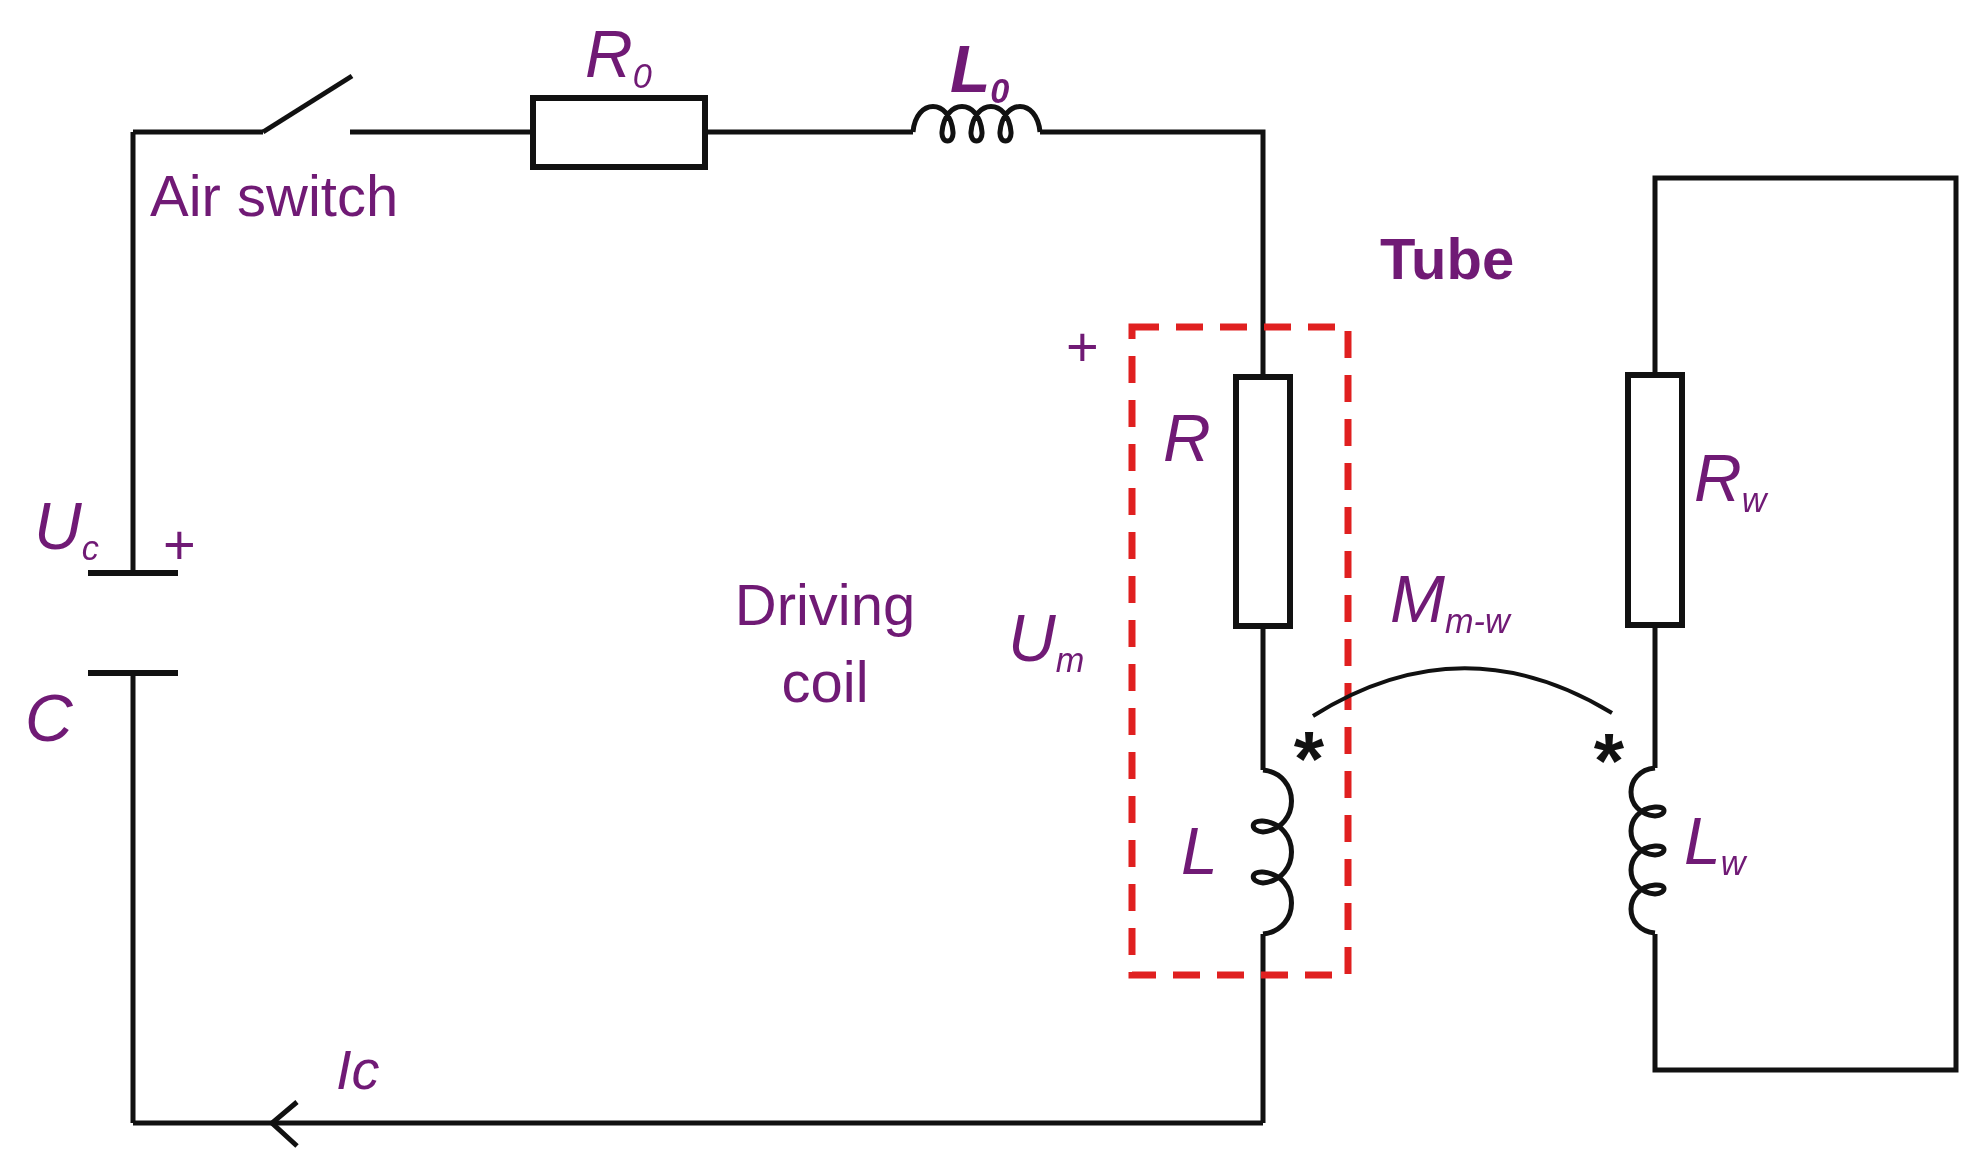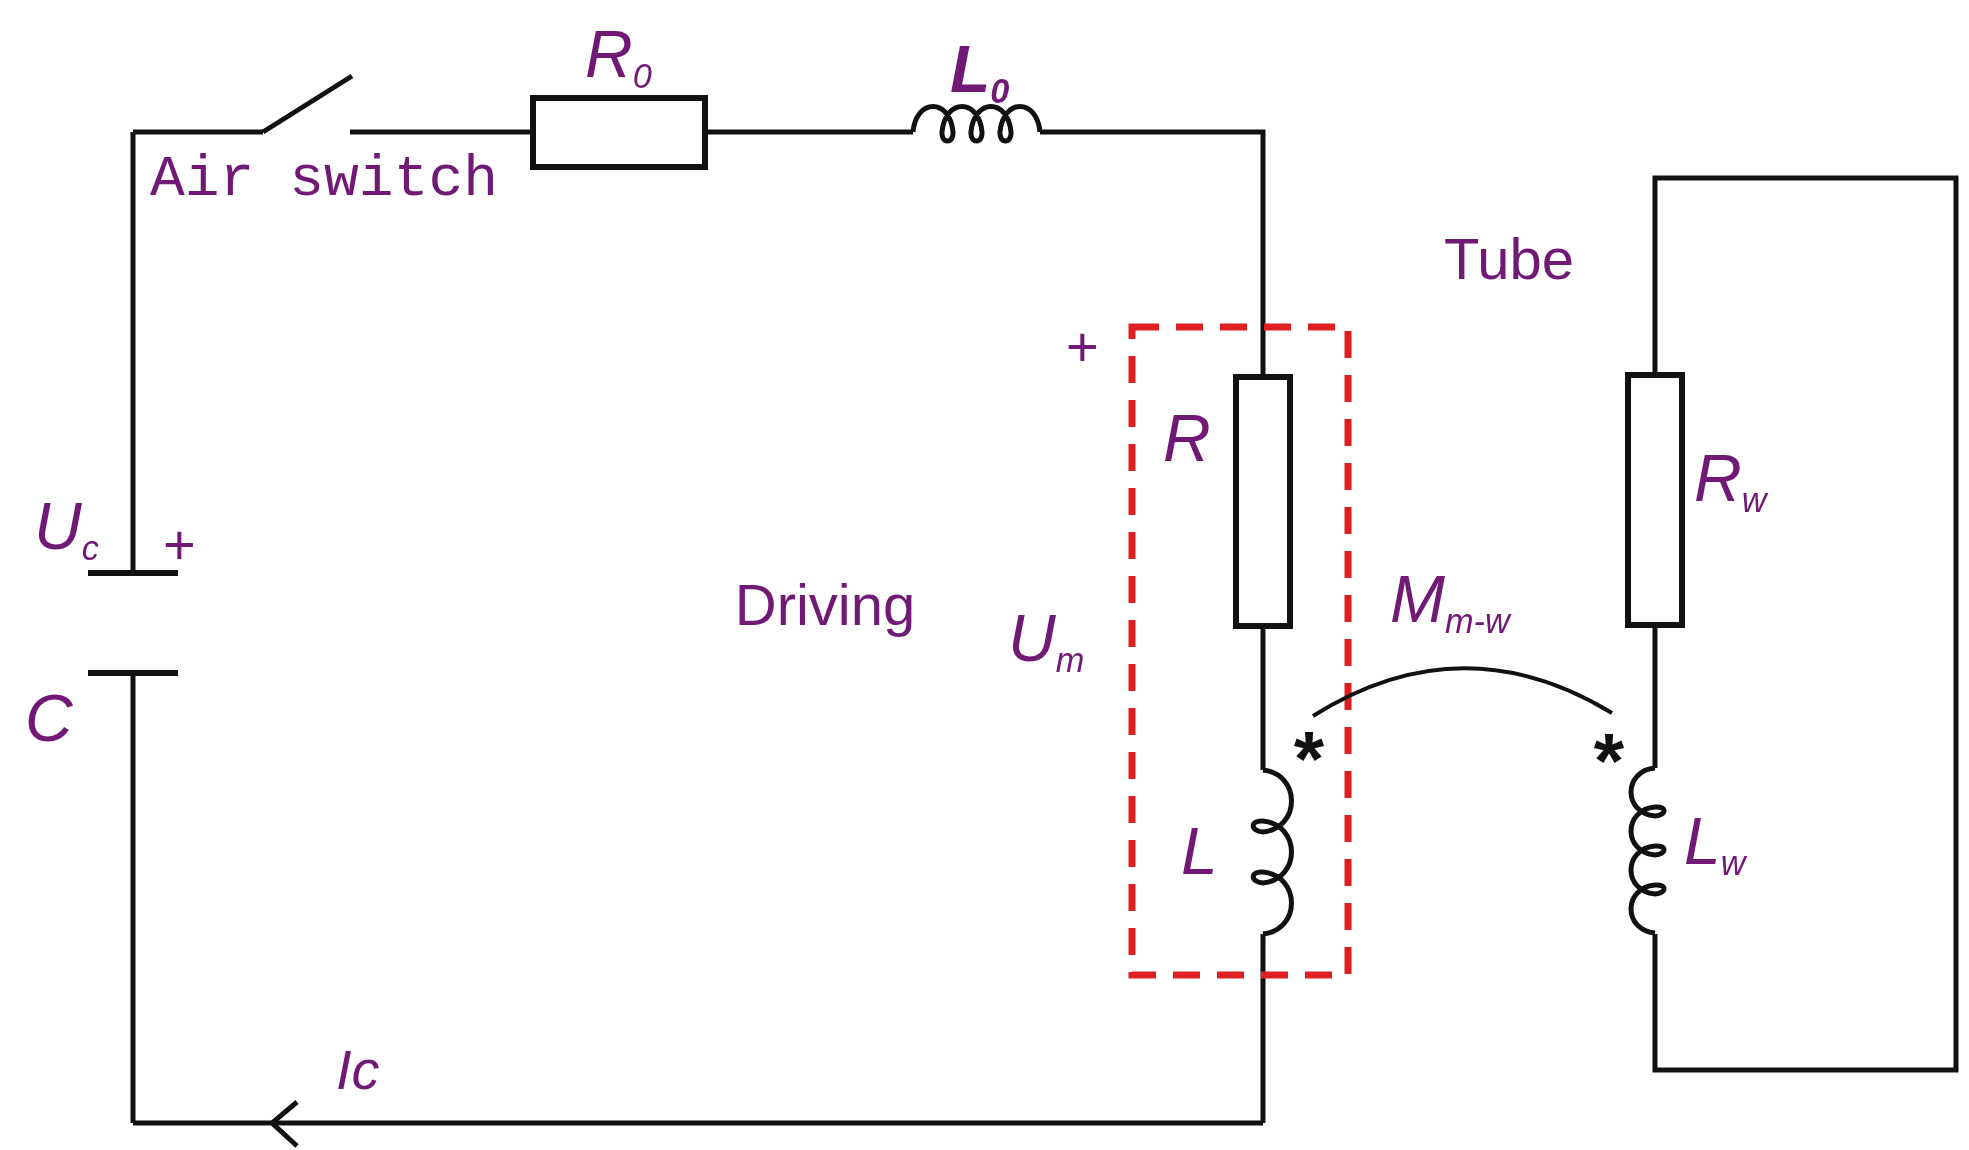--- a/index.html
+++ b/index.html
@@ -94,21 +94,21 @@
     <rect x="1628" y="375" width="54" height="250" stroke="#111" stroke-width="6" fill="#fff"></rect>
 
     <rect x="1132" y="327" width="216" height="648" stroke="#e02020" stroke-width="7" stroke-dasharray="27 17" fill="none"></rect>
 
     <path d="M1313,716 Q1462,622 1612,713" stroke="#111" stroke-width="4" fill="none"></path>
 
     <text x="1309" y="786" font-size="78" font-weight="bold" text-anchor="middle" fill="#111" font-family="Liberation Sans, sans-serif">*</text>
     <text x="1609" y="788" font-size="78" font-weight="bold" text-anchor="middle" fill="#111" font-family="Liberation Sans, sans-serif">*</text>
   </svg>
 
-  <div class="lbl f-name" style="left:150px; top:151px;font-family:Liberation Mono, monospace;">Air switch</div>
+  <div class="lbl f-name" style="left:150px; top:167px;">Air switch</div>
 
   <div class="lbl f-comp it" style="left:585px; top:21px;">
     <span>R</span><span class="sub">0</span>
   </div>
 
   <div class="lbl f-comp it" style="left:950px; top:36px;font-weight:bold;">
     <span>L</span><span class="sub">0</span>
   </div>
 
   <div class="lbl f-comp it" style="left:22px; top:493px;margin-left:12px;">
@@ -116,41 +116,42 @@
   </div>
 
   <div class="lbl f-plus" style="left:163px; top:517px;">+</div>
 
   <div class="lbl f-comp it" style="left:25px; top:685px;">
     <span>C</span><span class="sub"></span>
   </div>
 
   <div class="lbl f-name center2" style="left:715px; top:567px; width:220px;">
     <div>Driving</div>
+    <div>coil</div>
   </div>
 
   <div class="lbl f-comp it" style="left:1008px; top:605px;">
     <span>U</span><span class="sub">m</span>
   </div>
 
   <div class="lbl f-plus" style="left:1066px; top:319px;">+</div>
 
   <div class="lbl f-comp it" style="left:1163px; top:405px;">
     <span>R</span><span class="sub"></span>
   </div>
 
   <div class="lbl f-comp it" style="left:1181px; top:818px;">
     <span>L</span><span class="sub"></span>
   </div>
 
   <div class="lbl f-comp it" style="left:1390px; top:566px;">
     <span>M</span><span class="sub">m-w</span>
   </div>
 
-  <div class="lbl f-name" style="left:1444px; top:230px;">Tube</div>
+  <div class="lbl f-name" style="left:1380px; top:230px;font-weight:bold;">Tube</div>
 
   <div class="lbl f-comp it" style="left:1694px; top:445px;">
     <span>R</span><span class="sub">w</span>
   </div>
 
   <div class="lbl f-comp it" style="left:1684px; top:808px;">
     <span>L</span><span class="sub">w</span>
   </div>
 
   <div class="lbl f-cur it" style="left:320px; top:1042px;">Ic</div>

